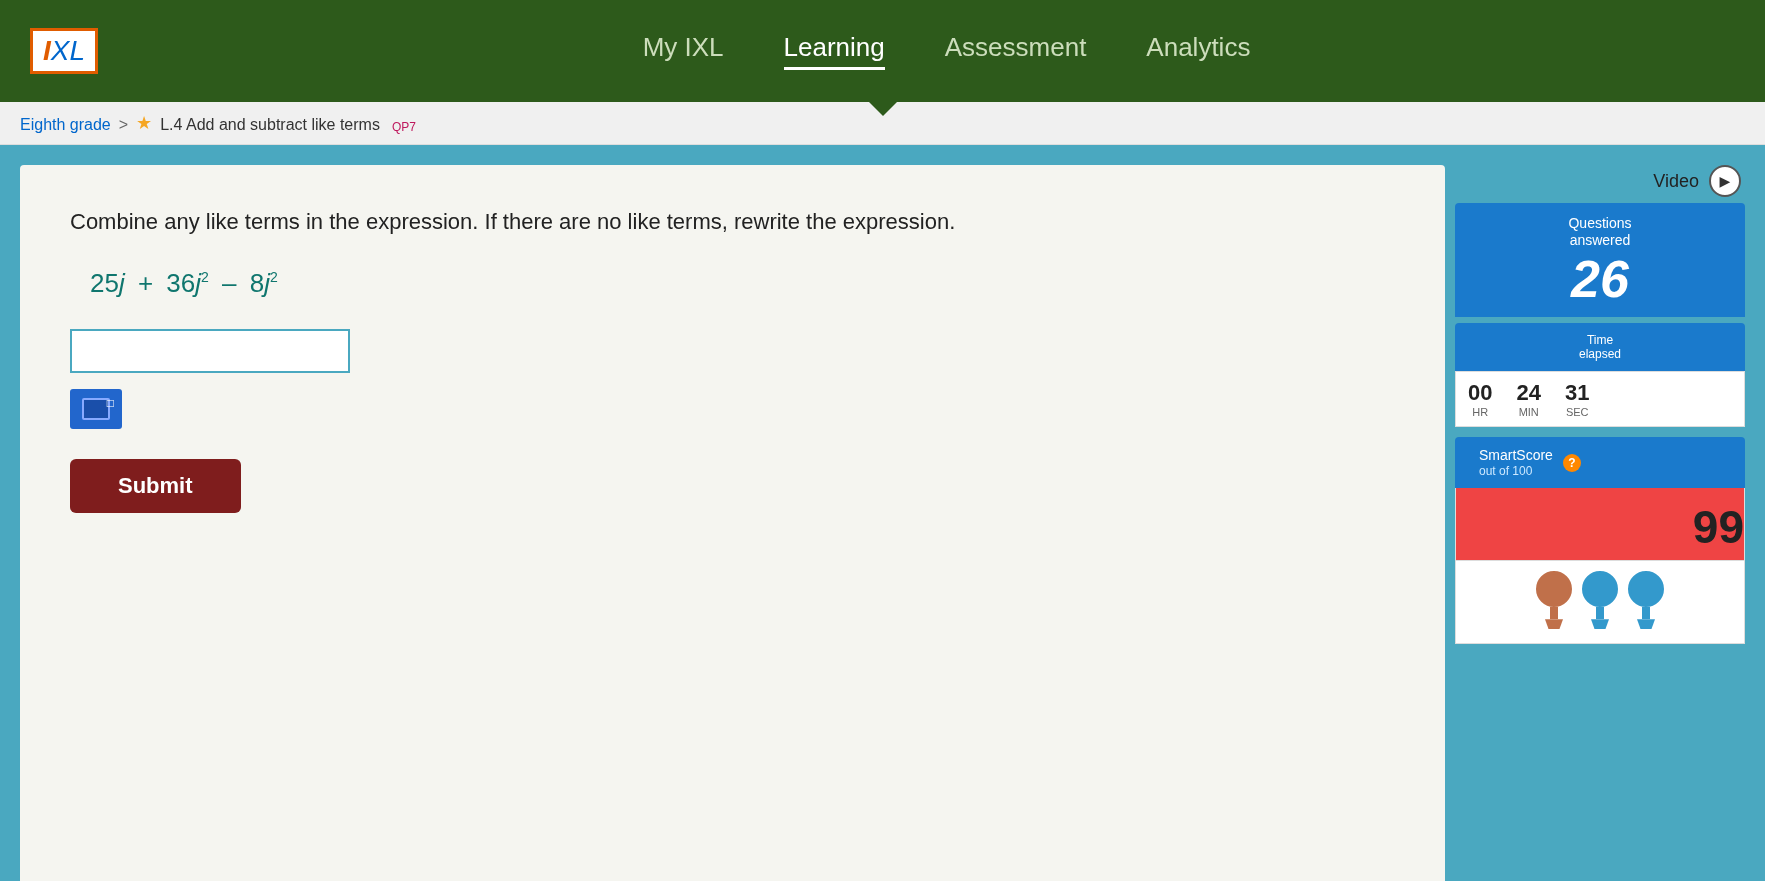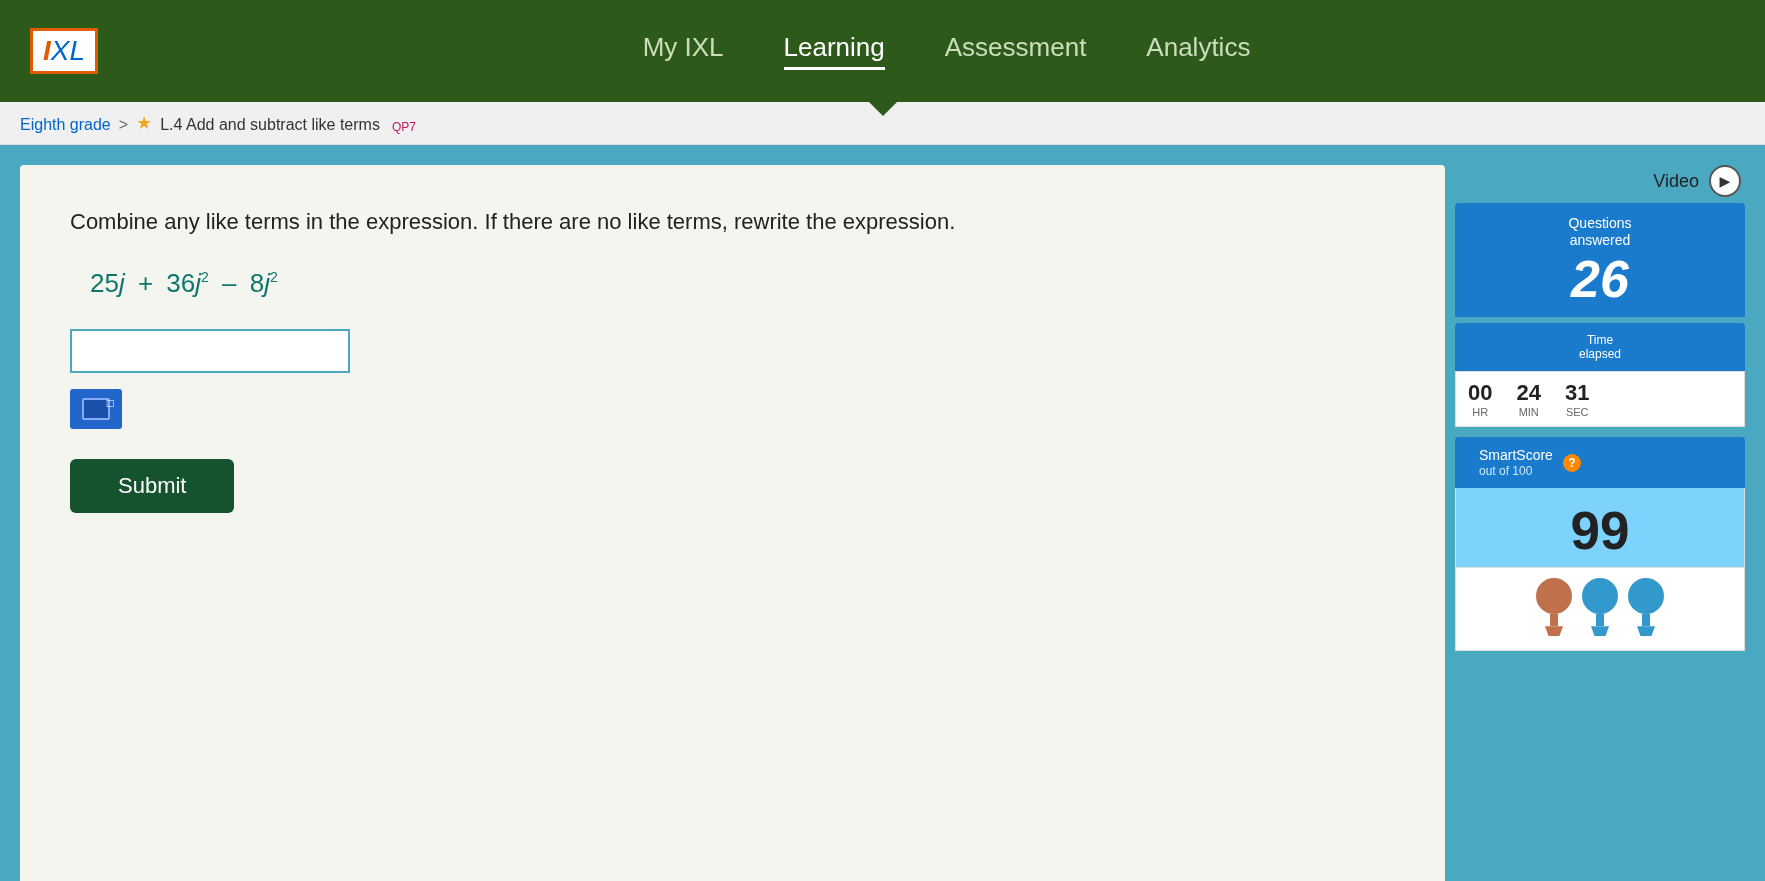--- a/index.html
+++ b/index.html
@@ -139,28 +139,28 @@
     .toolbar-btn-inner::after {
       content: '□';
       position: absolute;
       top: -4px;
       right: -6px;
       font-size: 12px;
       color: white;
     }
 
     .submit-btn {
-      background: #14532d;
+      background: #7f1d1d;
       color: white;
       border: none;
       border-radius: 6px;
       padding: 14px 48px;
       font-size: 22px;
       cursor: pointer;
-      font-weight: 400;
+      font-weight: 700;
     }
 
     
     .right-sidebar {
       width: 300px;
       display: flex;
       flex-direction: column;
       align-items: stretch;
       gap: 0;
       padding-left: 10px;
@@ -250,24 +250,24 @@
       font-size: 12px;
       font-weight: bold;
       display: flex;
       align-items: center;
       justify-content: center;
       cursor: pointer;
       margin-left: 4px;
     }
 
     .smartscore-number {
-      background: #7dd3fc;
-      text-align: center;
+      background: #ef4444;
+      text-align: right;
       padding: 12px 0 6px;
-      font-size: 53px;
+      font-size: 46px;
       font-weight: bold;
       color: #222;
       border: 1px solid #ddd;
       border-top: none;
     }
 
     .medals-row {
       background: white;
       display: flex;
       justify-content: center;

